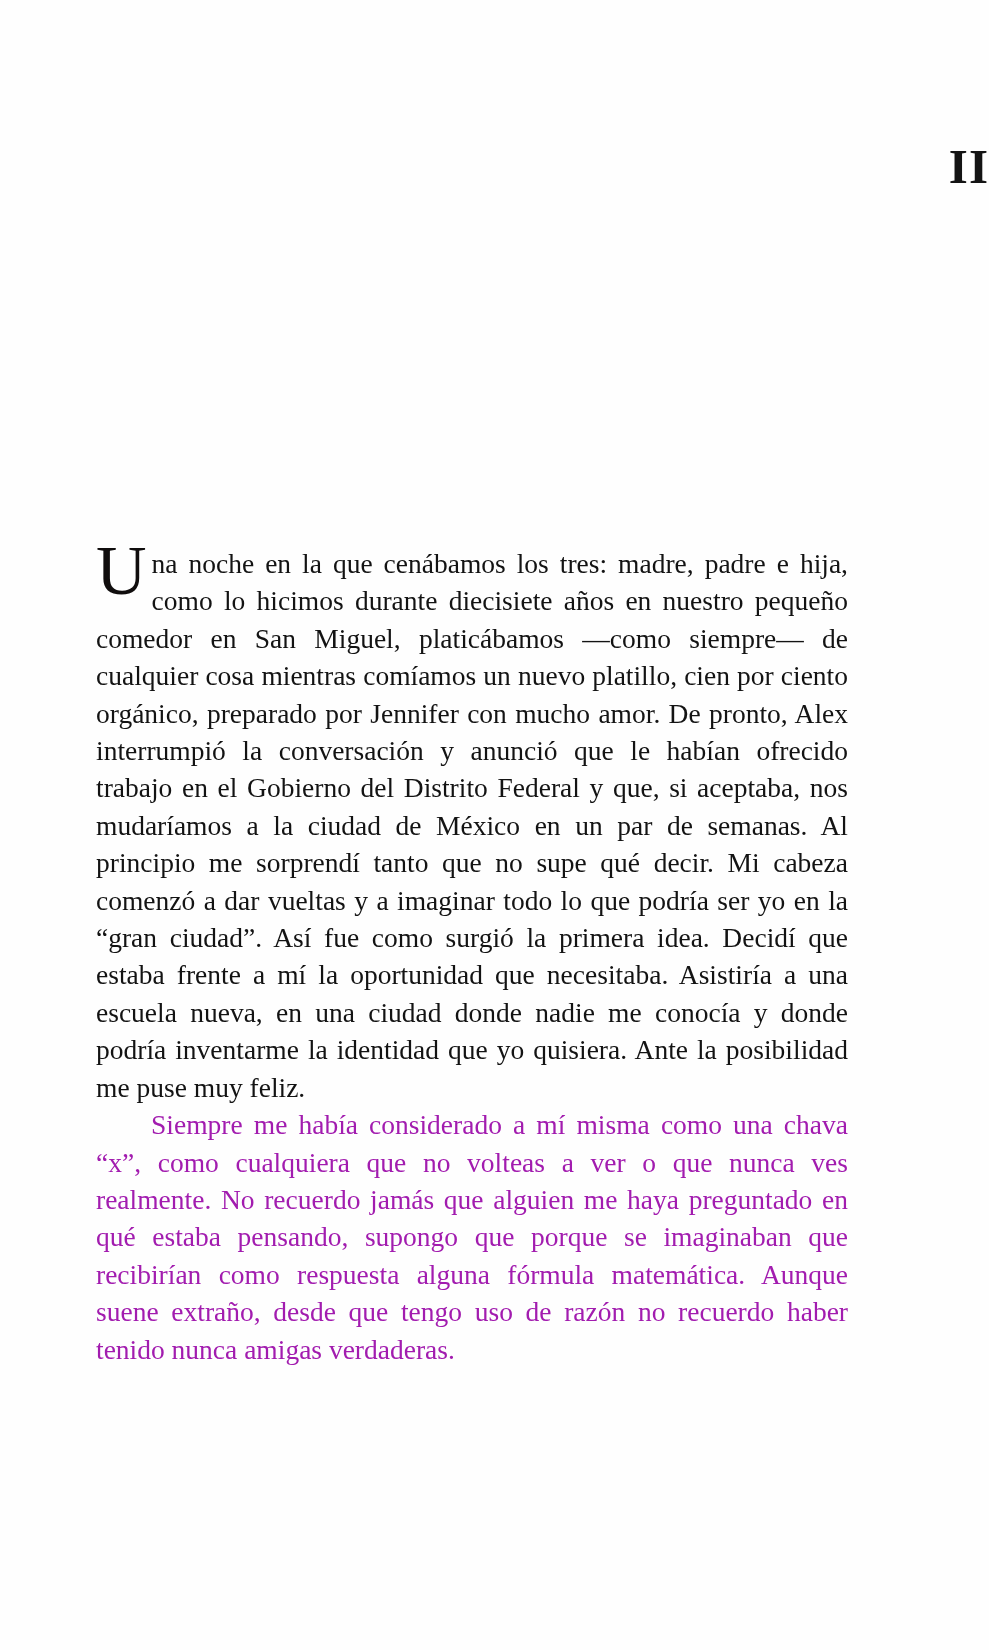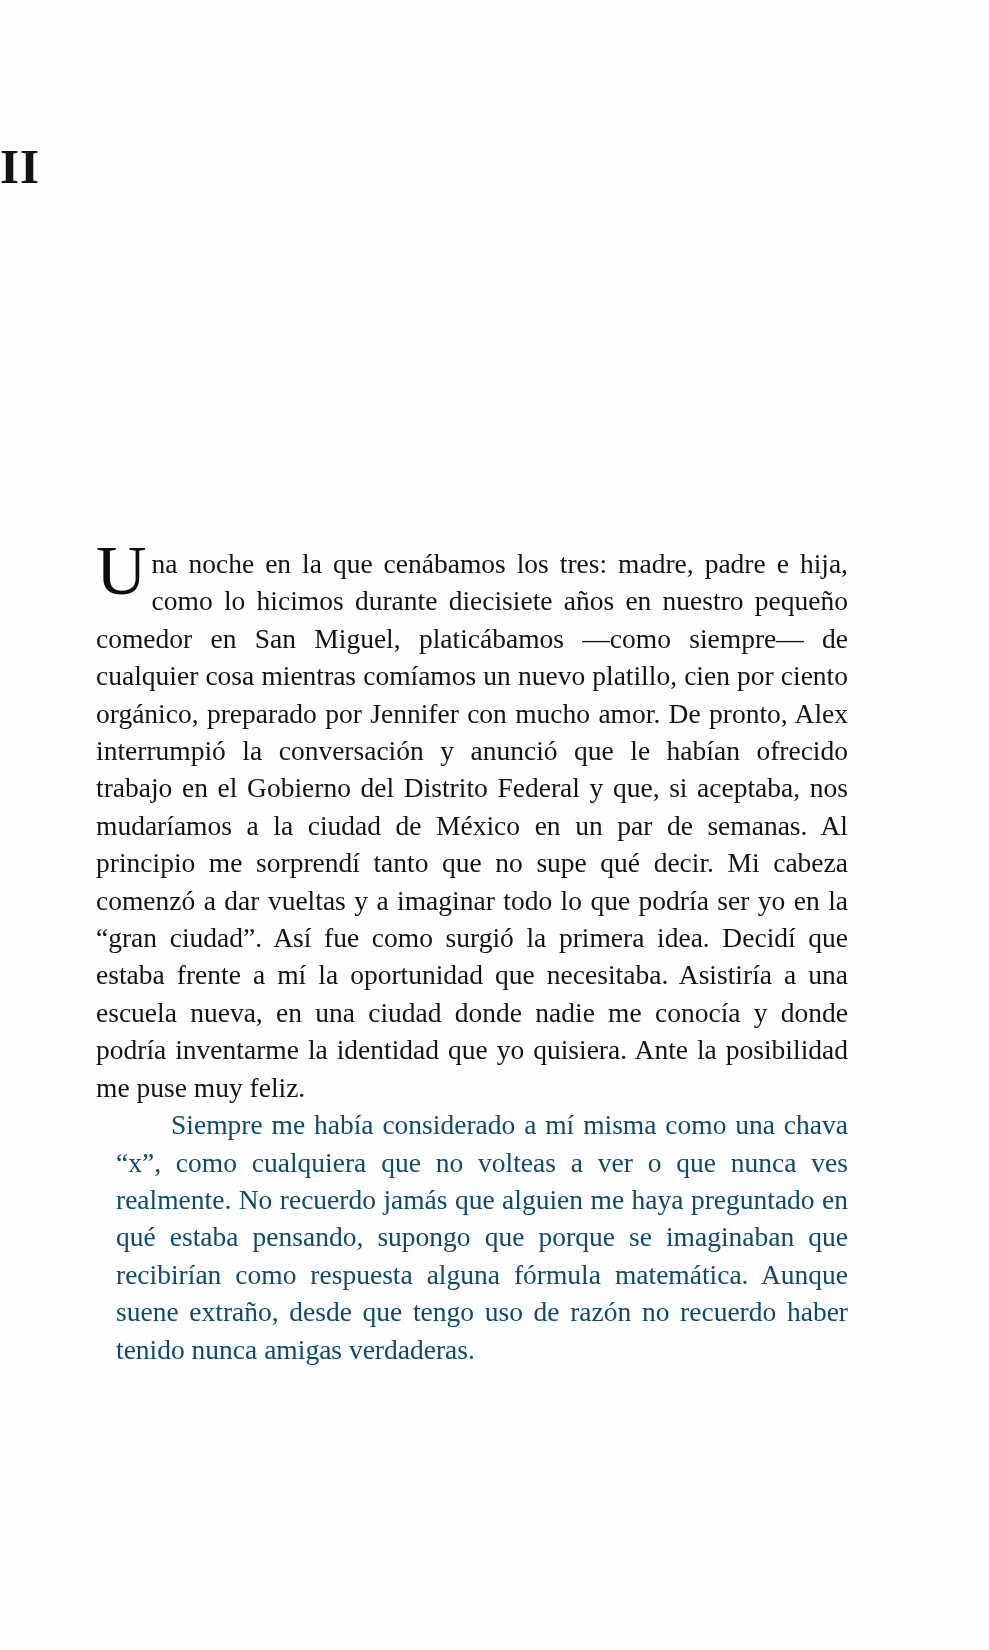--- a/index.html
+++ b/index.html
@@ -16,21 +16,21 @@
     font-family: "Liberation Serif", "DejaVu Serif", serif;
     color: #111111;
   }
 
   
   .chapter-number {
     position: absolute;
     top: 138px;
     left: 0;
     width: 989px;
-    text-align: left;
+    text-align: right;
     font-family: "Liberation Serif", "DejaVu Serif", serif;
     font-size: 49px;
     font-weight: 700;
     letter-spacing: 1px;
     color: #141414;
   }
 
   
   .textblock {
     position: absolute;
@@ -60,22 +60,21 @@
     font-size: 70px;
     line-height: 0.78;
     padding: 0px 5px 0 0;
     margin-top: -1px;
     font-weight: 400;
     color: #100d0d;
   }
 
   
   .para.p2 {
-    color: #0c4a6e;
-    margin-left: 20px;
+    color: #a21caf;
   }
 </style>
 </head>
 <body>
 
 <div class="page">
 
   <div class="chapter-number">II</div>
 
   <div class="textblock">

